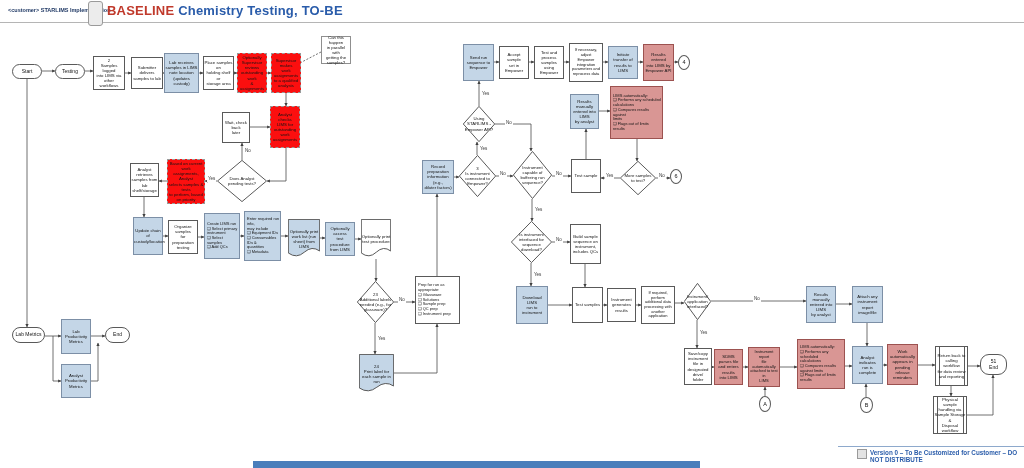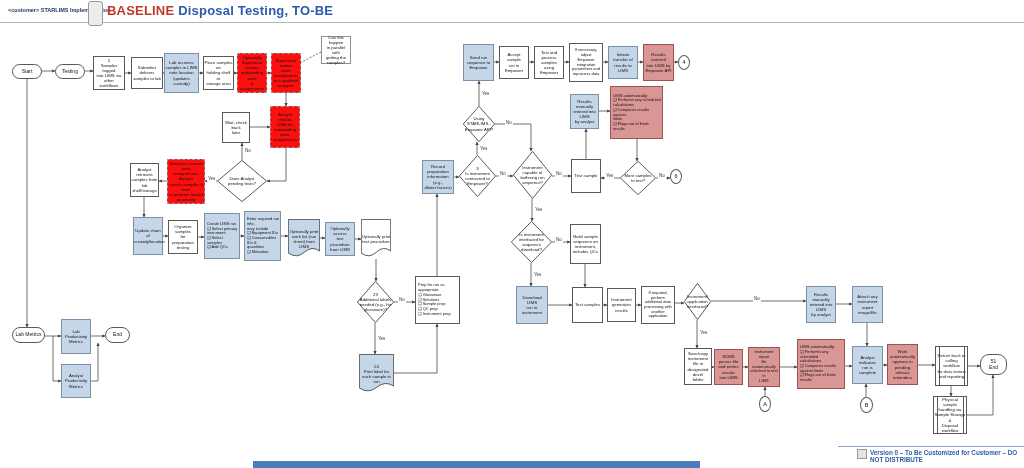--- a/index.html
+++ b/index.html
@@ -30,21 +30,21 @@
   #footer-text{position:absolute;left:870px;top:449px;font-size:6.3px;font-weight:bold;z-index:4;}
   #bottom-bar{position:absolute;left:253px;top:461px;width:447px;height:7px;z-index:4;}
 </style>
 </head>
 <body>
 
 <div id="screen">
   <div id="header">
     <span id="project-label">&lt;customer&gt; STARLIMS Implementation</span>
     <div id="title-tab"></div>
-    <div id="page-title"><span id="title-prefix" style="color: rgb(192, 57, 43);">BASELINE</span><span id="title-rest" style="color: rgb(42, 92, 170);"> Disposal Testing, TO-BE</span></div>
+    <div id="page-title"><span id="title-prefix" style="color: rgb(192, 57, 43);">BASELINE</span><span id="title-rest" style="color: rgb(42, 92, 170);"> Chemistry Testing, TO-BE</span></div>
   </div>
 
   <div id="canvas">
       <svg width="1024" height="468" style="position:absolute;left:0;top:0;z-index:1;">
         <defs>
           <marker id="arr" markerWidth="6" markerHeight="6" refX="3.6" refY="2" orient="auto">
             <path d="M0,0 L4,2 L0,4 Z" fill="#3f3f3f"></path>
           </marker>
         </defs>
         <polyline points="42,71 55,71" fill="none" stroke="#4d4d4d" stroke-width="0.8" marker-end="url(#arr)"></polyline>

